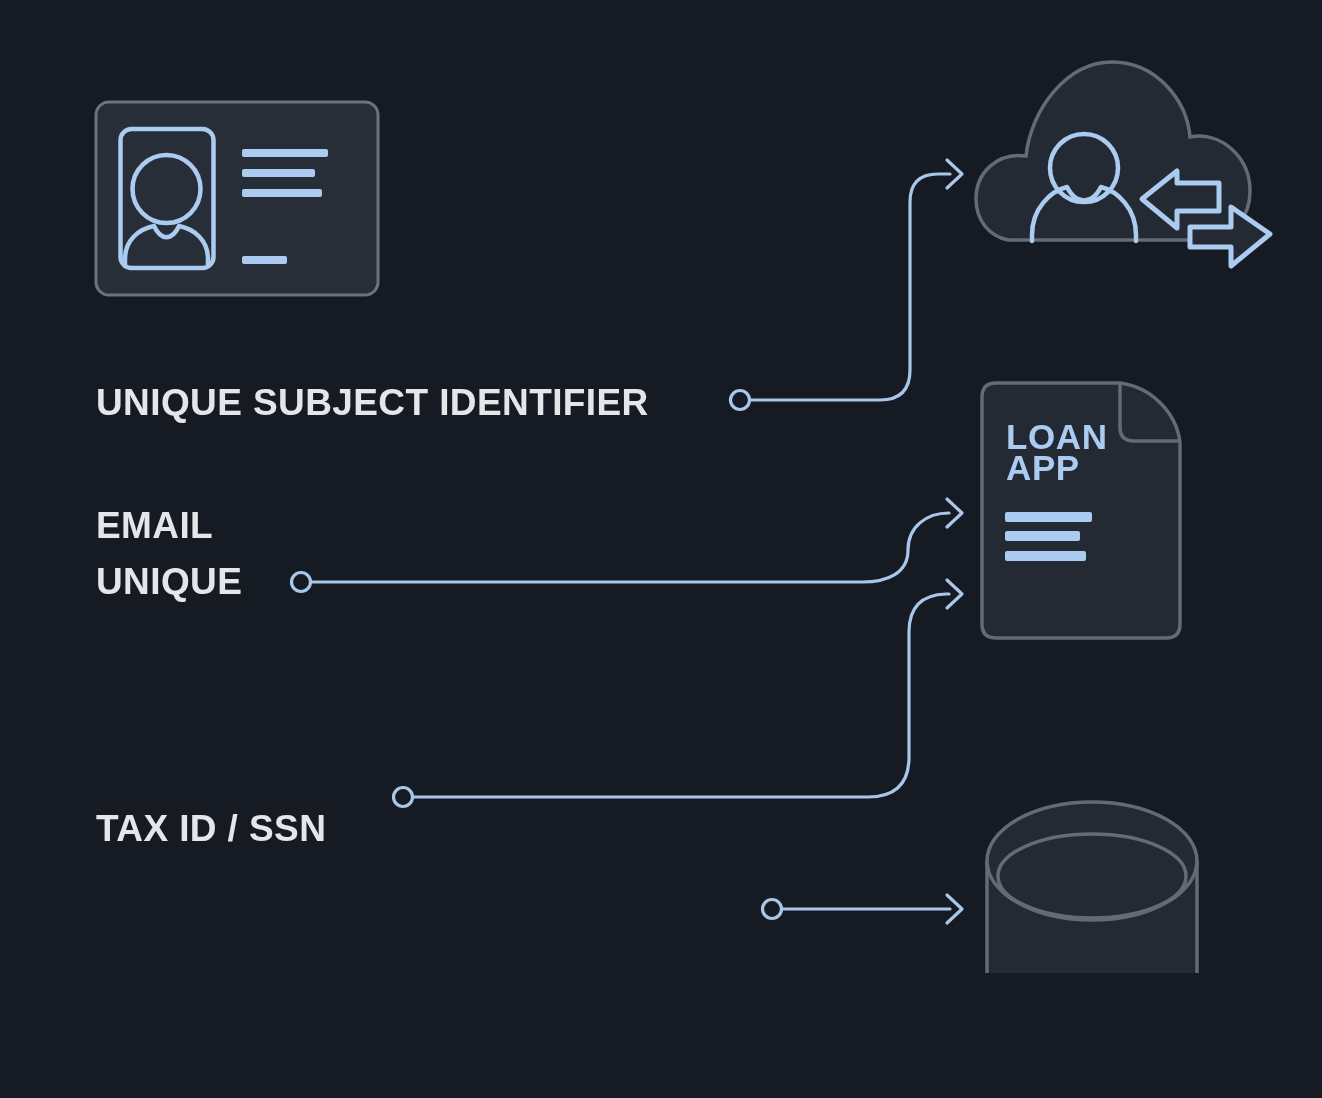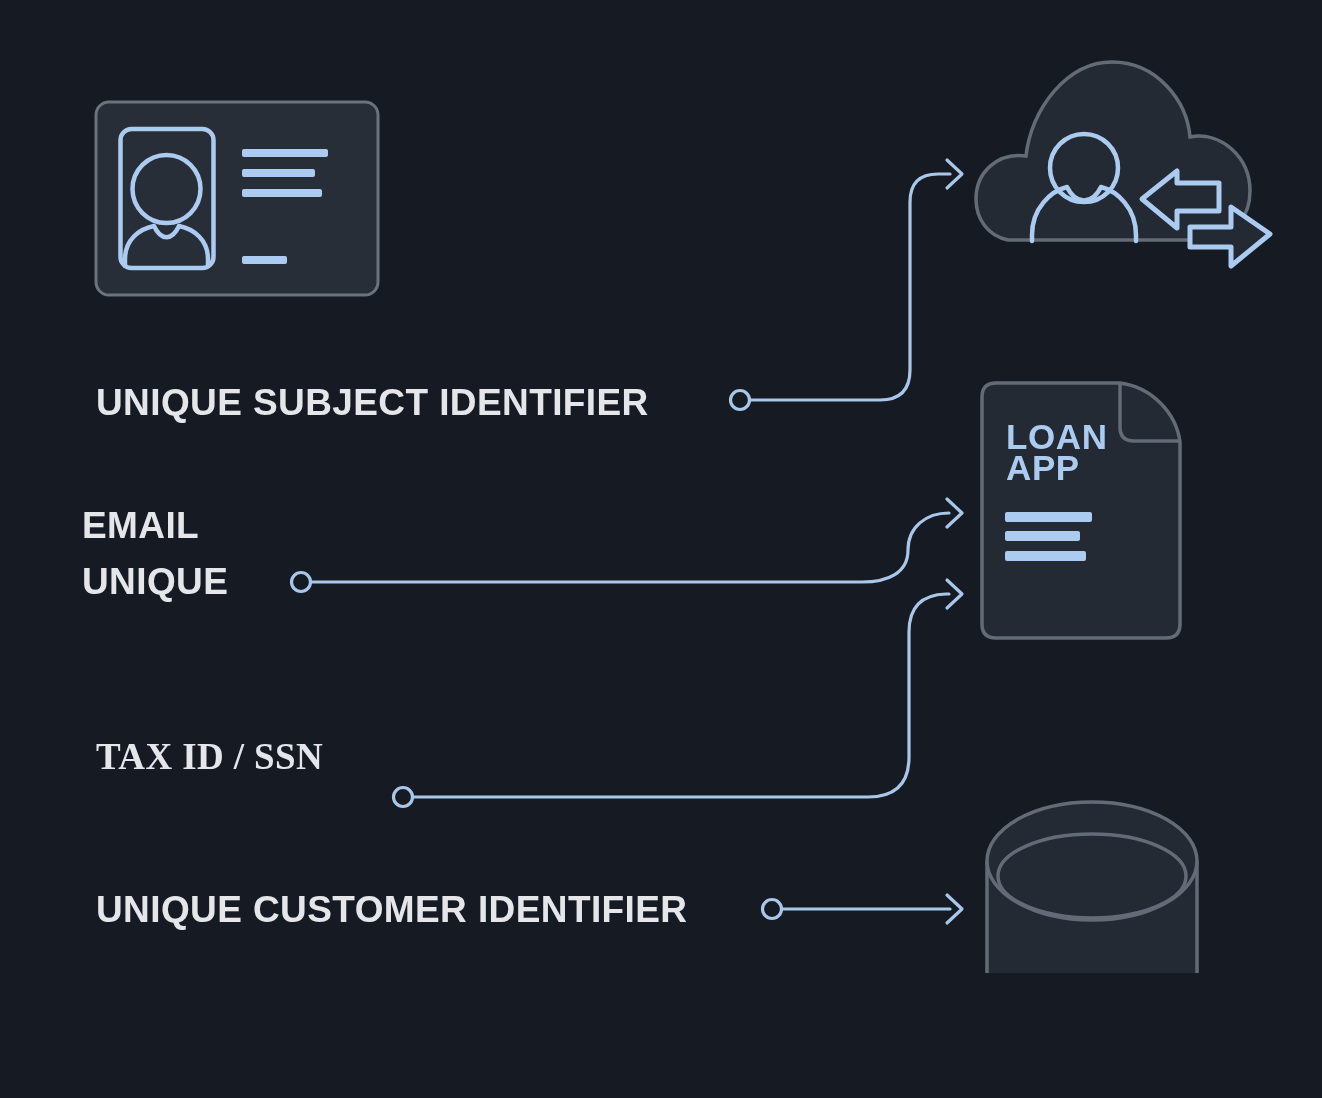--- a/index.html
+++ b/index.html
@@ -127,27 +127,26 @@
       <g>
         <circle class="connector-dot" cx="772" cy="909" r="9.5"></circle>
         <path class="connector" d="M 782,909 L 950,909"></path>
         <path class="connector" d="M 947,895 L 962,909 L 947,923"></path>
       </g>
     </g>
   </svg>
 
   <div class="label" style="left:96px; top:384px;">UNIQUE SUBJECT IDENTIFIER</div>
 
-  <div class="label-group" style="left:82px; top:498px;">
+  <div class="label-group" style="left:96px; top:498px;">
     <div class="label-line">EMAIL</div>
     <div class="label-line">UNIQUE</div>
   </div>
 
-  <div class="label" style="left:96px; top:738px;font-family:Liberation Serif, serif;">TAX ID / SSN</div>
+  <div class="label" style="left:96px; top:810px;">TAX ID / SSN</div>
 
-  <div class="label" style="left:96px; top:891px;">UNIQUE CUSTOMER IDENTIFIER</div>
 
   <div class="doc-title" style="left:1006px; top:421px;">
     <div>LOAN</div>
     <div>APP</div>
   </div>
 
 </div>
 
 </body></html>

